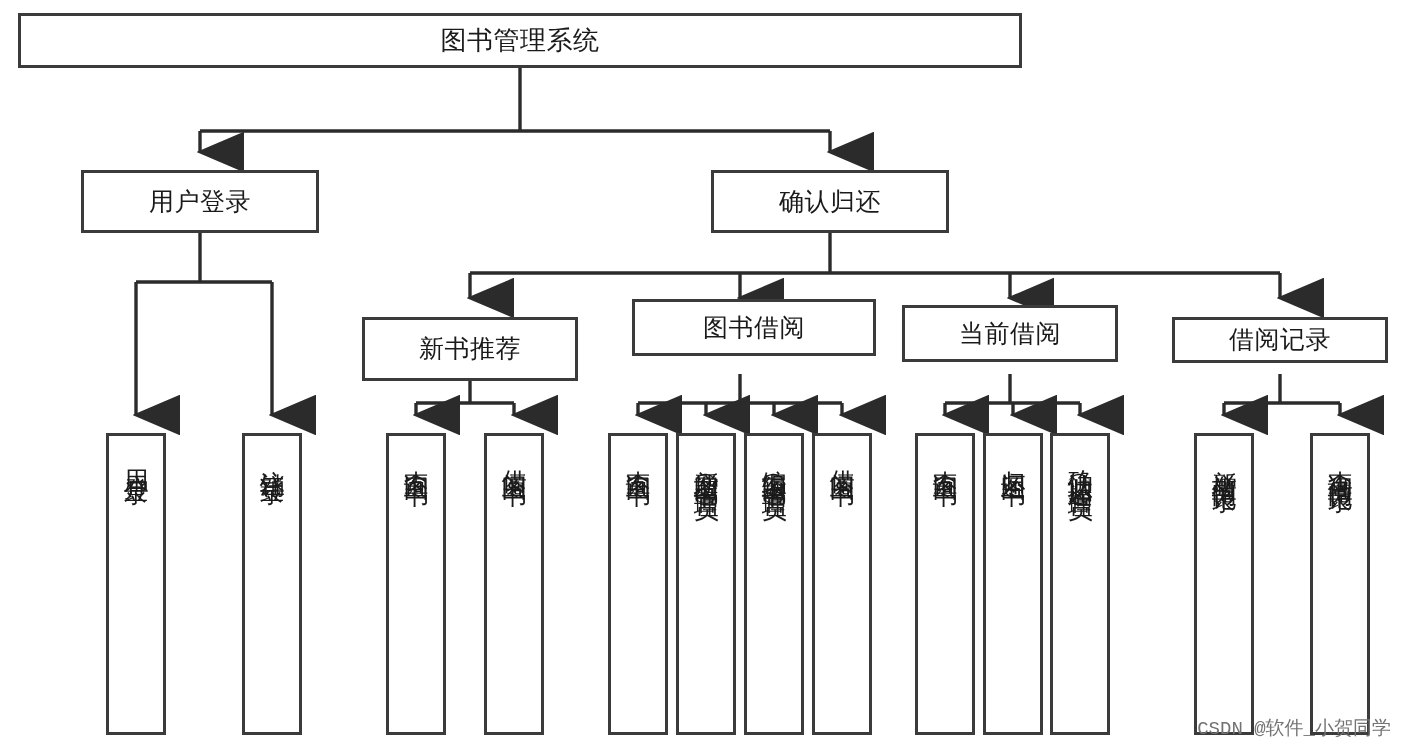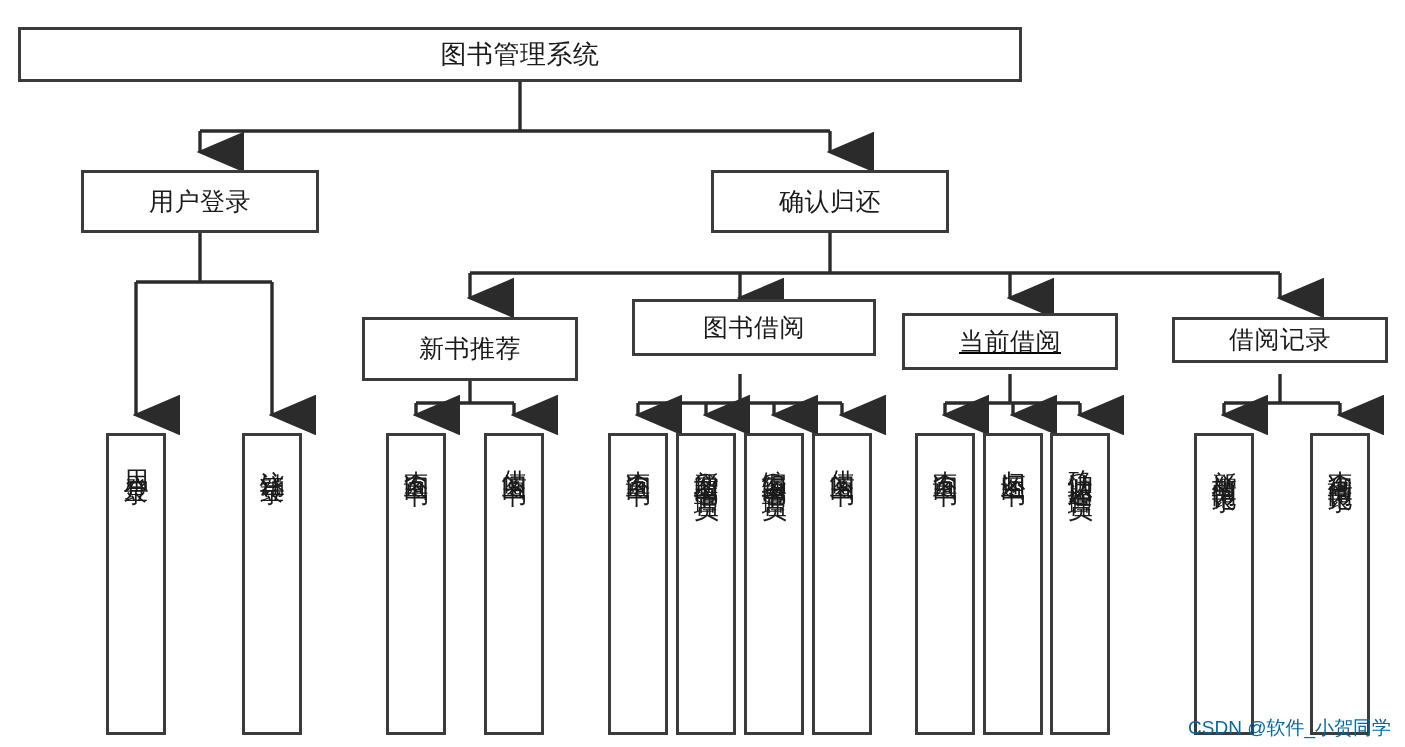--- a/index.html
+++ b/index.html
@@ -53,24 +53,24 @@
     font-size: 25px;
     letter-spacing: 4px;
     white-space: nowrap;
   }
   #root-node .label { font-size: 26px; }
   .watermark {
     position: absolute;
     right: 14px;
     bottom: 6px;
     font-size: 19px;
-    color: #0369a1;
+    color: #737373;
     z-index: 5;
     white-space: nowrap;
-    font-family: Liberation Sans, sans-serif;
+    font-family: Liberation Mono, monospace;
   }
 </style>
 </head>
 <body>
 
 <div id="canvas">
 
   <svg id="wires" viewBox="0 0 1405 747">
     <defs>
       <marker id="arrow" viewBox="0 0 12 14" refX="6" refY="13" markerWidth="12" markerHeight="14" orient="auto-start-reverse">
@@ -114,41 +114,41 @@
       <path d="M 1013 403 L 1013 415" marker-end="url(#arrow)"></path>
       <path d="M 1080 403 L 1080 415" marker-end="url(#arrow)"></path>
 
       <path d="M 1280 374 L 1280 403"></path>
       <path d="M 1224 403 L 1340 403"></path>
       <path d="M 1224 403 L 1224 415" marker-end="url(#arrow)"></path>
       <path d="M 1340 403 L 1340 415" marker-end="url(#arrow)"></path>
     </g>
   </svg>
 
-  <div class="node horizontal" id="root-node" style="left:18px; top:13px; width:1004px; height:55px;margin-top:14px;">
+  <div class="node horizontal" id="root-node" style="left:18px; top:13px; width:1004px; height:55px;">
     <span class="label">图书管理系统</span>
   </div>
 
   <div class="node horizontal" style="left:81px; top:170px; width:238px; height:63px;">
     <span class="label">用户登录</span>
   </div>
 
   <div class="node horizontal" style="left:711px; top:170px; width:238px; height:63px;">
     <span class="label">确认归还</span>
   </div>
 
   <div class="node horizontal" style="left:362px; top:317px; width:216px; height:64px;">
     <span class="label">新书推荐</span>
   </div>
 
   <div class="node horizontal" style="left:632px; top:299px; width:244px; height:57px;">
     <span class="label">图书借阅</span>
   </div>
 
-  <div class="node horizontal" style="left:902px; top:313px; width:216px; height:57px;text-decoration:underline;">
+  <div class="node horizontal" style="left:902px; top:305px; width:216px; height:57px;">
     <span class="label">当前借阅</span>
   </div>
 
   <div class="node horizontal" style="left:1172px; top:317px; width:216px; height:46px;">
     <span class="label">借阅记录</span>
   </div>
 
   <div class="node vertical" style="left:106px; top:433px; width:60px; height:302px;">
     <span class="label">用户登录</span>
   </div>

